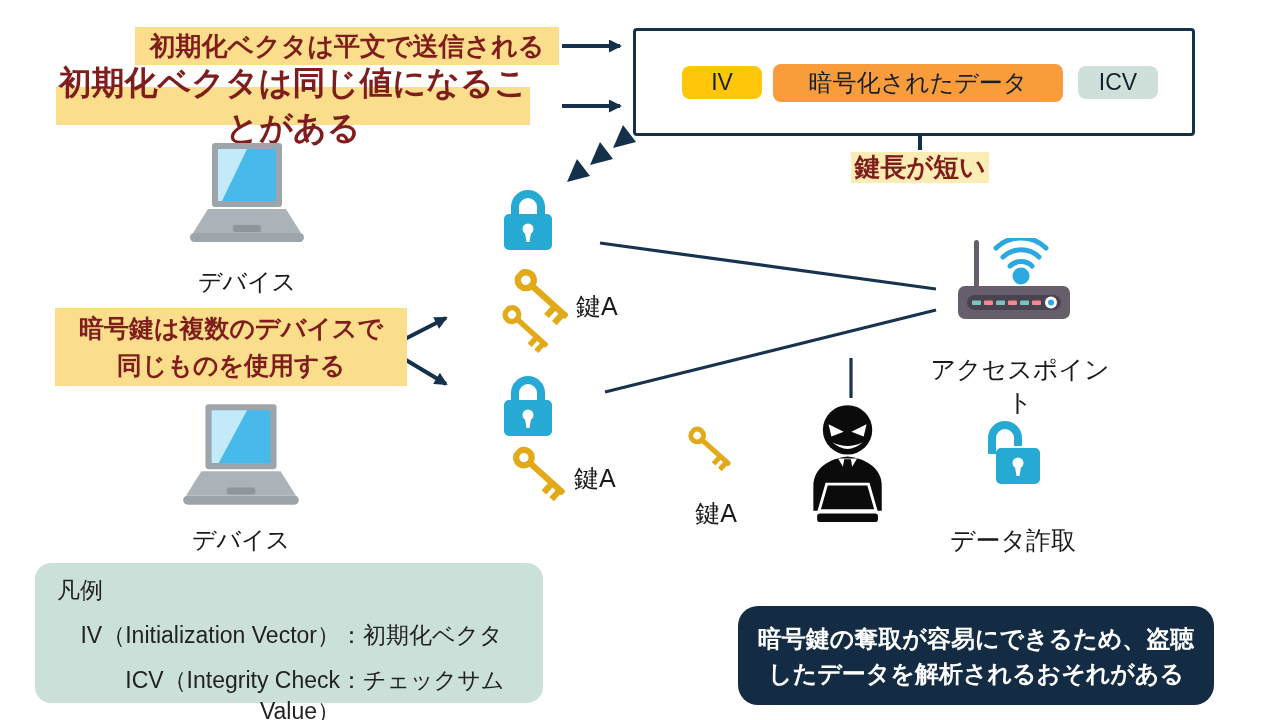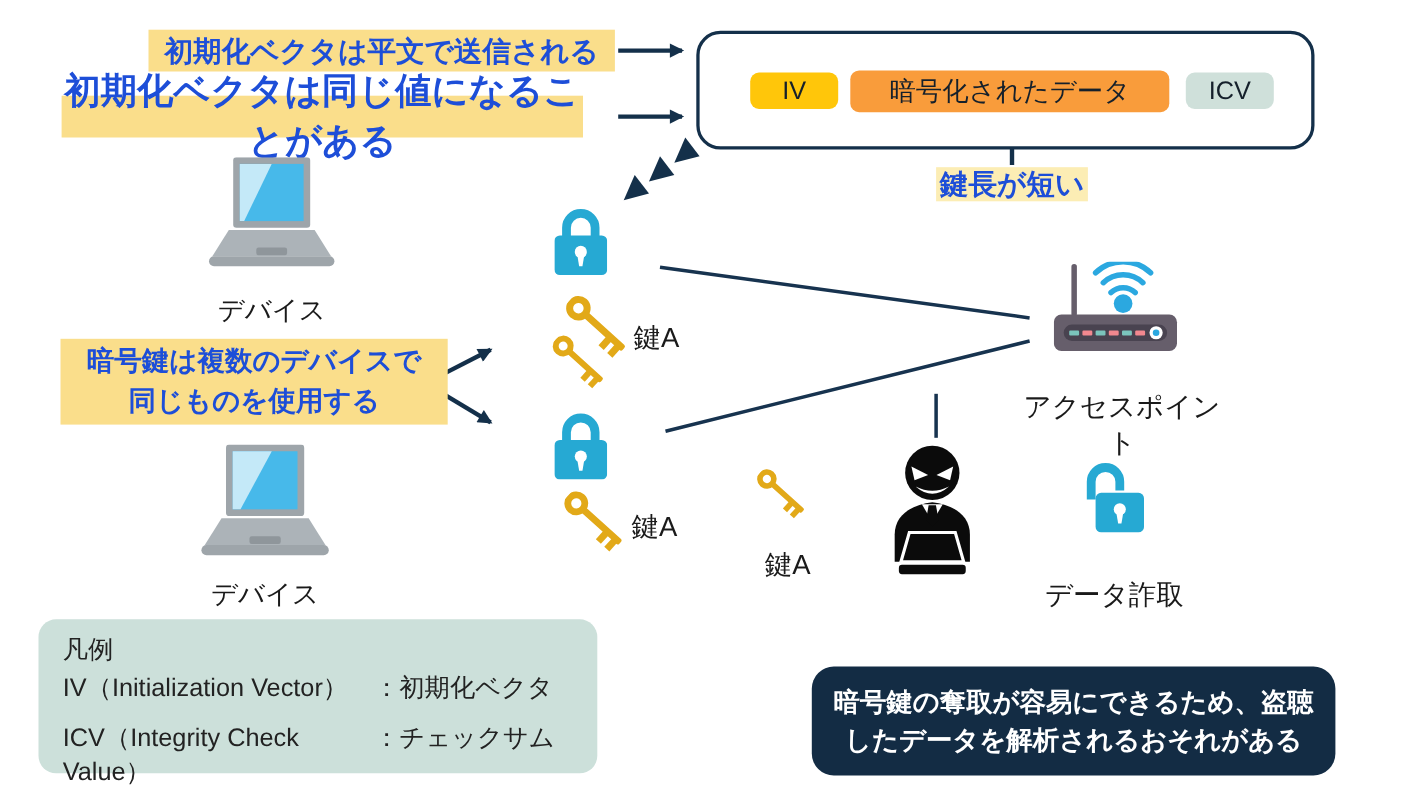--- a/index.html
+++ b/index.html
@@ -7,46 +7,46 @@
     position:relative;width:1280px;height:720px;background:#fff;overflow:hidden;
     font-family:"Liberation Sans","DejaVu Sans",sans-serif;color:var(--text-dark,#1a1a1a);
   }
   svg{display:block;}
   
   #overlay{position:absolute;left:0;top:0;z-index:1;}
   
   .callout{
     position:absolute;z-index:2;background:var(--highlight-yellow,#FADE8B);
     display:flex;align-items:center;justify-content:center;text-align:center;
-    font-weight:bold;color:#1d4ed8;
+    font-weight:bold;color:#7f1d1d;
   }
   .callout.pale{background:var(--pale-yellow,#FCEDB4);}
   
   .packet-frame{
     position:absolute;z-index:2;left:633px;top:28px;width:562px;height:108px;
-    border:3.5px solid var(--navy,#14304A);border-radius:22px;background:#fff;box-sizing:border-box;
+    border:3.5px solid var(--navy,#14304A);border-radius:4px;background:#fff;box-sizing:border-box;
   }
   .packet-field{
     position:absolute;display:flex;align-items:center;justify-content:center;
     border-radius:8px;font-size:23px;color:#15202b;
   }
   .field-iv{left:46px;top:35px;width:80px;height:33px;background:var(--iv-yellow,#FFC60A);}
   .field-data{left:137px;top:33px;width:290px;height:38px;background:var(--data-orange,#F99C3B);font-size:24px;}
   .field-icv{left:442px;top:35px;width:80px;height:33px;background:var(--icv-green,#CFE0DA);}
   
   .lbl{position:absolute;z-index:2;text-align:center;font-size:24px;color:#1a1a1a;}
   
   .legend{
     position:absolute;z-index:2;left:35px;top:563px;width:508px;height:140px;
     background:var(--legend-bg,#CCE0DA);border-radius:16px;box-sizing:border-box;padding:12px 22px;
     font-size:23px;color:#222;
   }
-  .legend .title{margin-bottom:4px;}
+  .legend .title{margin-bottom:14px;}
   .legend .row{margin-bottom:14px;display:flex;}
-  .legend .term{display:inline-block;width:283px;}
+  .legend .term{display:inline-block;width:283px;text-align:right;}
   
   .warning{
     position:absolute;z-index:2;left:738px;top:606px;width:476px;height:99px;
     background:var(--warning-bg,#132C44);border-radius:20px;color:#fff;font-weight:bold;
     display:flex;flex-direction:column;align-items:center;justify-content:center;
     font-size:24px;line-height:35px;text-align:left;
   }
   .icon{position:absolute;z-index:2;}
   .key-rot{transform:rotate(42deg);transform-origin:10px 13px;}
 </style>

